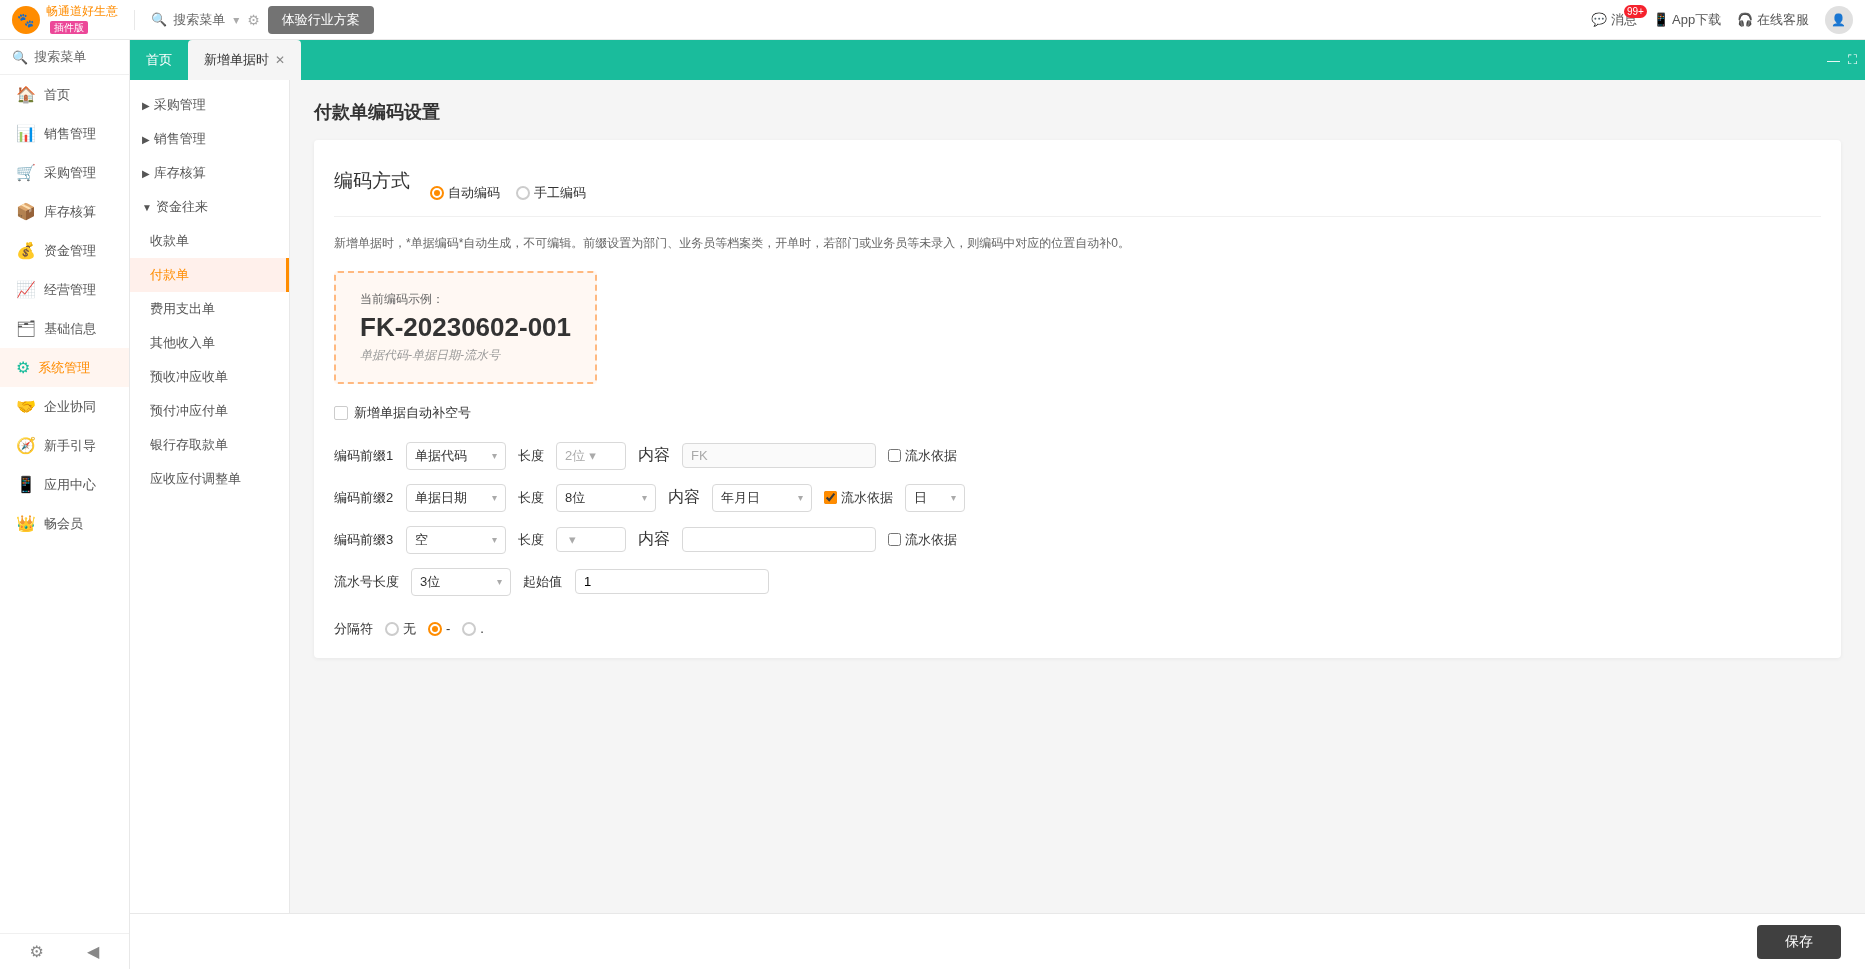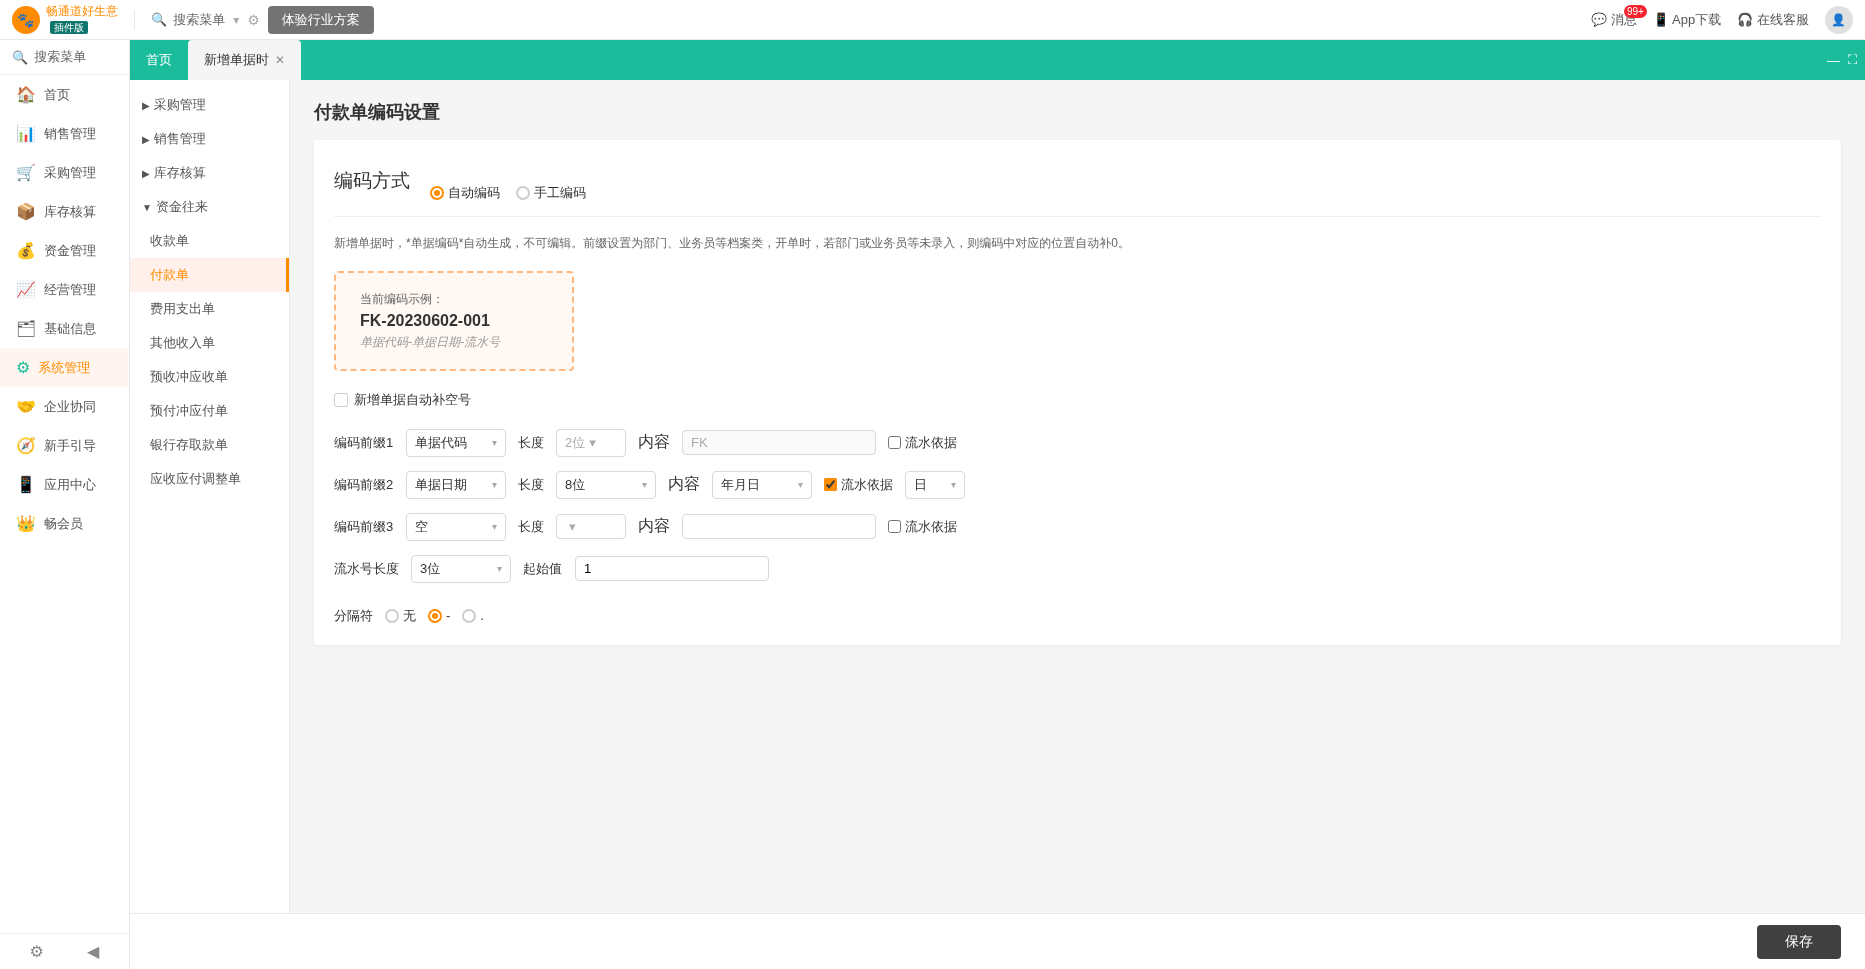--- a/index.html
+++ b/index.html
@@ -4,21 +4,21 @@
   <style>
     * { box-sizing: border-box; margin: 0; padding: 0; }
     body { font-family: 'Microsoft YaHei', Arial, sans-serif; font-size: 13px; background: #f5f5f5; color: #333; display: flex; flex-direction: column; height: 969px; overflow: hidden; }
 
     
     .topbar { height: 40px; background: #fff; border-bottom: 1px solid #e8e8e8; display: flex; align-items: center; padding: 0 12px; justify-content: space-between; flex-shrink: 0; }
     .topbar-left { display: flex; align-items: center; gap: 8px; }
     .topbar-logo { display: flex; align-items: center; gap: 6px; }
     .logo-icon { width: 28px; height: 28px; background: #ff8c00; border-radius: 50%; display: flex; align-items: center; justify-content: center; color: #fff; font-size: 14px; }
     .logo-text { font-size: 12px; color: #ff8c00; line-height: 1.3; }
-    .logo-badge { background: #0f766e; color: #fff; font-size: 10px; padding: 1px 4px; border-radius: 2px; margin-left: 4px; }
+    .logo-badge { background: #ec4899; color: #fff; font-size: 10px; padding: 1px 4px; border-radius: 2px; margin-left: 4px; }
     .topbar-search { display: flex; align-items: center; gap: 6px; color: #666; font-size: 13px; }
     .trial-btn { background: #737373; color: #fff; border: none; padding: 5px 14px; border-radius: 4px; cursor: pointer; font-size: 13px; }
     .topbar-right { display: flex; align-items: center; gap: 16px; color: #555; font-size: 13px; }
     .msg-badge { position: relative; display: inline-block; }
     .badge-num { position: absolute; top: -6px; right: -10px; background: #f5222d; color: #fff; font-size: 10px; padding: 1px 3px; border-radius: 8px; }
 
     
     .main-layout { display: flex; flex: 1; overflow: hidden; }
 
     
@@ -62,21 +62,21 @@
     .radio-dot { width: 14px; height: 14px; border-radius: 50%; border: 2px solid #ccc; display: flex; align-items: center; justify-content: center; }
     .radio-dot.checked { border-color: #ff8c00; }
     .radio-dot.checked::after { content: ''; width: 6px; height: 6px; background: #ff8c00; border-radius: 50%; }
 
     
     .info-text { font-size: 12px; color: #666; margin-bottom: 16px; line-height: 1.8; }
 
     
     .preview-box { border: 2px dashed #ffb980; background: #fff8f3; border-radius: 4px; padding: 18px 24px; display: inline-block; margin-bottom: 20px; min-width: 240px; }
     .preview-label { font-size: 12px; color: #666; }
-    .preview-code { font-size: 16px; font-weight: 700; color: #333; margin: 4px 0; }
+    .preview-code { font-size: 26px; font-weight: 700; color: #333; margin: 4px 0; }
     .preview-desc { font-size: 12px; color: #999; font-style: italic; }
 
     
     .auto-fill-row { display: flex; align-items: center; gap: 6px; margin-bottom: 20px; font-size: 13px; color: #333; }
     .checkbox-box { width: 14px; height: 14px; border: 1px solid #ccc; border-radius: 2px; display: flex; align-items: center; justify-content: center; cursor: pointer; }
 
     
     .form-rows { display: flex; flex-direction: column; gap: 14px; }
     .form-row { display: flex; align-items: center; gap: 12px; flex-wrap: wrap; }
     .form-label { color: #333; font-size: 13px; min-width: 60px; }

